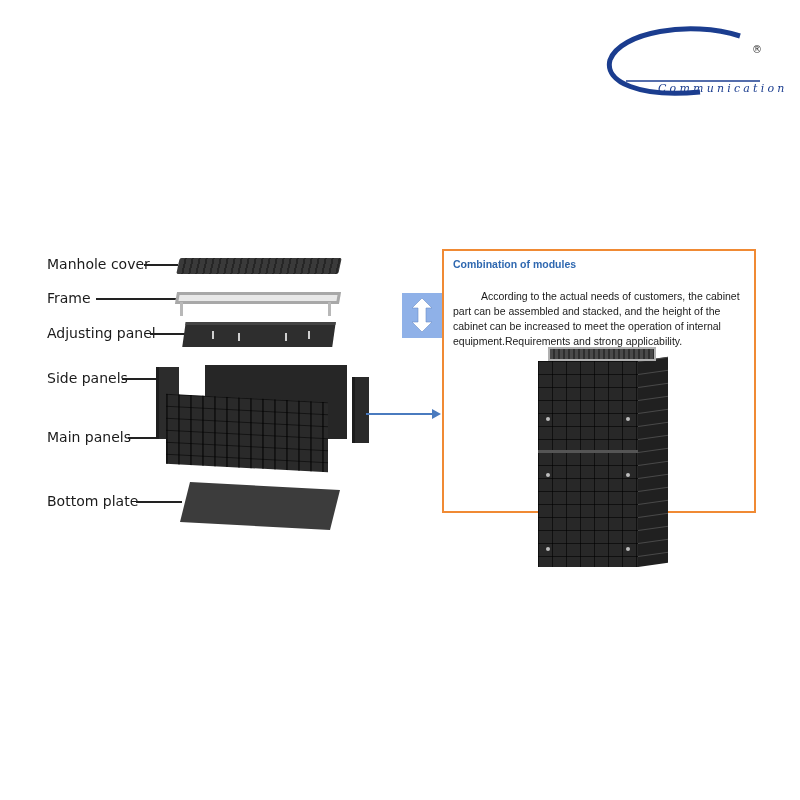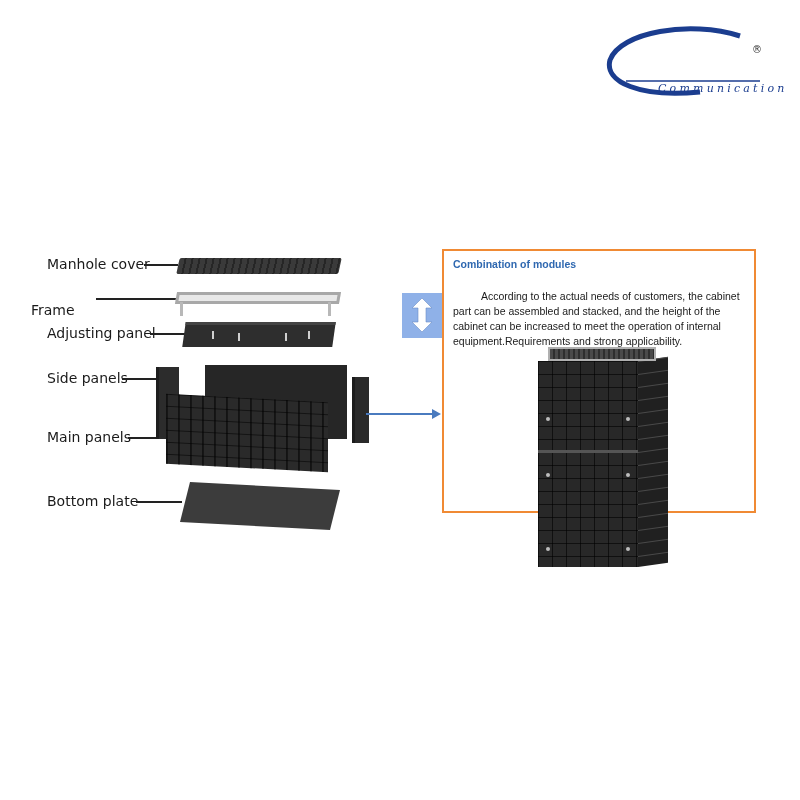--- a/index.html
+++ b/index.html
@@ -62,21 +62,21 @@
     <path d="M140 10 C 90 -6, 20 6, 10 34 C 4 56, 40 72, 100 66" fill="none" stroke="#1b3d8f" stroke-width="5"></path>
     <path d="M26 55 L 160 55" stroke="#1b3d8f" stroke-width="1.5"></path>
   </svg>
   <span class="logo-reg">®</span>
   <span class="logo-sub">Communication</span>
 </div>
 
 <div class="abs label" style="left:47px;top:256px;">Manhole cover</div>
 <div class="abs leader" style="left:144px;top:264px;width:34px;"></div>
 
-<div class="abs label" style="left:31px;top:290px;margin-top:12px;">Frame</div>
+<div class="abs label" style="left:47px;top:290px;">Frame</div>
 <div class="abs leader" style="left:96px;top:298px;width:82px;"></div>
 
 <div class="abs label" style="left:47px;top:325px;">Adjusting panel</div>
 <div class="abs leader" style="left:150px;top:333px;width:36px;"></div>
 
 <div class="abs label" style="left:47px;top:370px;">Side panels</div>
 <div class="abs leader" style="left:122px;top:378px;width:36px;"></div>
 
 <div class="abs label" style="left:47px;top:429px;">Main panels</div>
 <div class="abs leader" style="left:128px;top:437px;width:38px;"></div>

